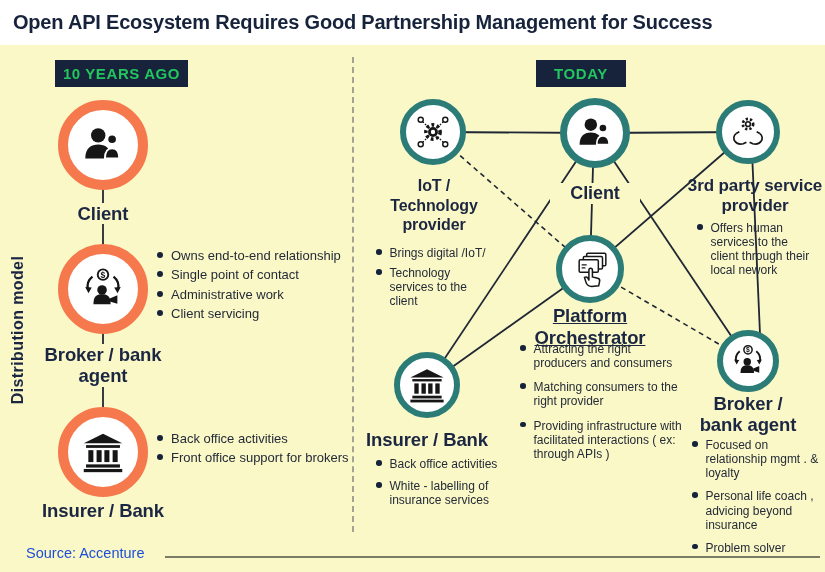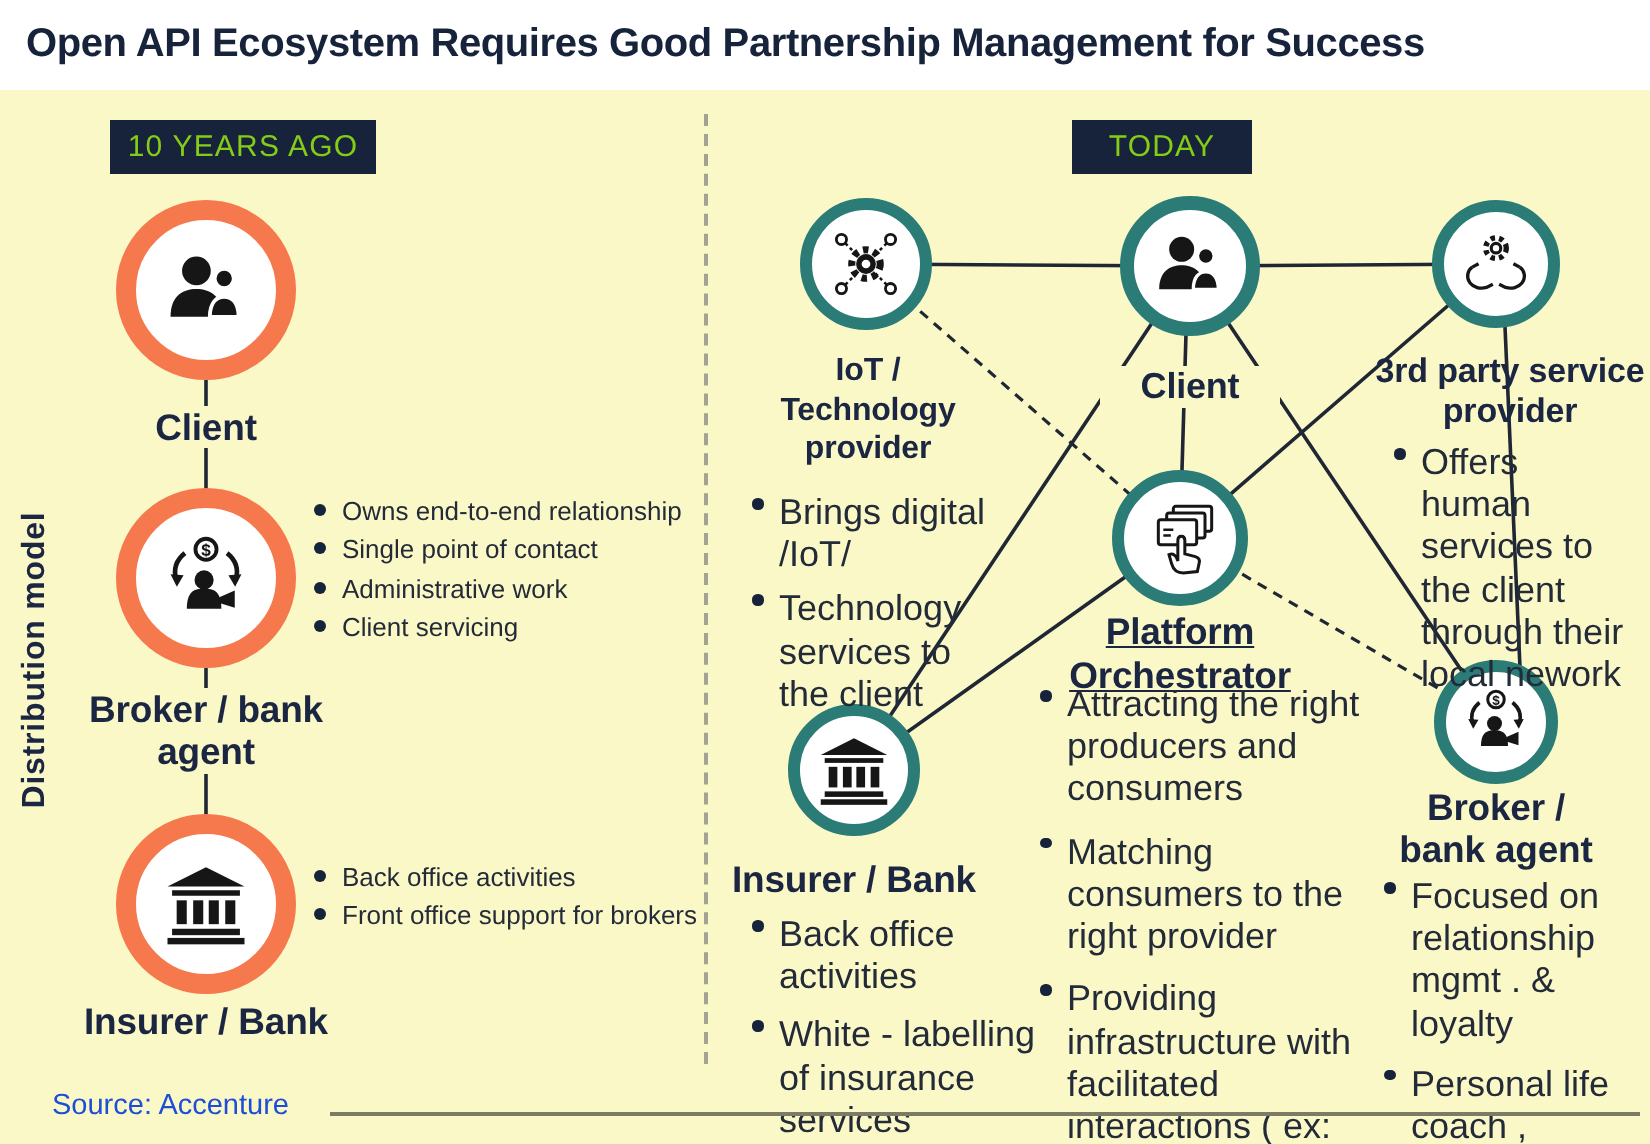--- a/index.html
+++ b/index.html
@@ -6,21 +6,21 @@
   .canvas {
     position:relative; width:825px; height:572px; overflow:hidden;
     background:#FBF8C7; font-family:"Liberation Sans", sans-serif;
     margin:0 auto;
   }
   .header { position:absolute; left:0; top:0; width:825px; height:45px; background:#ffffff;
     display:flex; align-items:center; }
   .title { padding-left:13px; font-size:20px; font-weight:800; color:#16233B;
     letter-spacing:-0.2px; white-space:nowrap; }
 
-  .badge { position:absolute; background:#16233B; color:#84cc16; font-weight:400;
+  .badge { position:absolute; background:#16233B; color:#22c55e; font-weight:700;
     font-size:15px; letter-spacing:0.6px; display:flex; align-items:center; justify-content:center;
     z-index:4; }
   .badge-left  { left:55px; top:60px; width:133px; height:27px; }
   .badge-right { left:536px; top:60px; width:90px; height:27px; }
 
   .axis-label { position:absolute; left:-97px; top:321px; width:230px; text-align:center;
     transform:rotate(-90deg); font-size:16px; font-weight:800; color:#1B2642; letter-spacing:0.4px;
     z-index:3; }
 
   svg.net { position:absolute; left:0; top:0; z-index:1; }
@@ -39,21 +39,21 @@
 
   .node-label { position:absolute; text-align:center; font-weight:800; color:#1B2642;
     z-index:3; line-height:1.15; letter-spacing:-0.1px; }
   .bg-y { background:#FBF8C7; }
 
   .bullets { position:absolute; display:flex; flex-direction:column; z-index:3; }
   .bullet { display:flex; gap:8px; align-items:flex-start; color:#242B38; line-height:1.18; }
   .dot { width:6px; height:6px; border-radius:50%; background:#16233B; flex:0 0 auto; margin-top:4px; }
   .bullets-sm .dot { width:5.5px; height:5.5px; margin-top:3px; }
   .bullets-lg .bullet { font-size:13px; }
-  .bullets-sm .bullet { font-size:18px; }
+  .bullets-sm .bullet { font-size:12px; }
 
   .source { position:absolute; left:26px; top:545px; font-size:14.5px; font-weight:400;
     color:#1d4ed8; z-index:3; }
   .source-line { position:absolute; left:165px; top:556px; width:655px; height:2px;
     background:#7A7C66; z-index:3; }
 </style>
 </head>
 <body>
 
 <div class="canvas">

